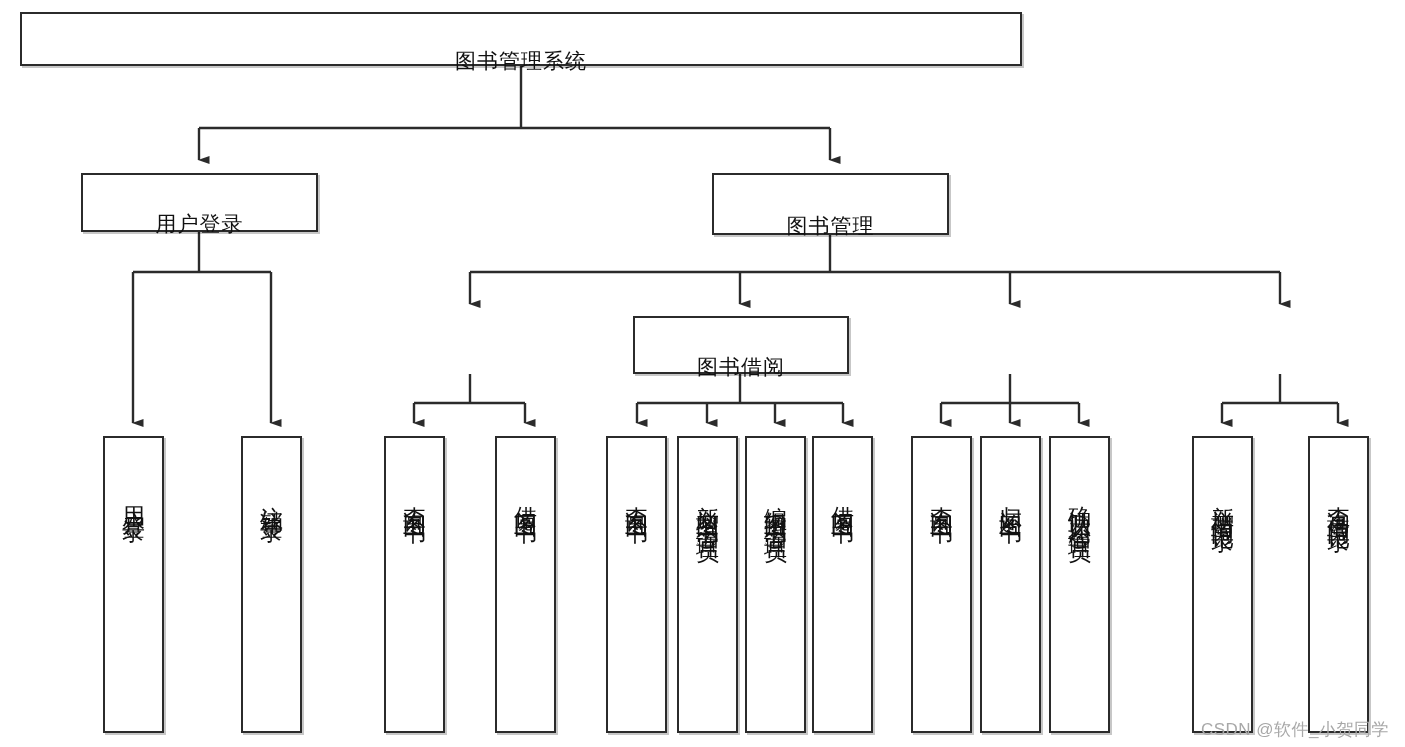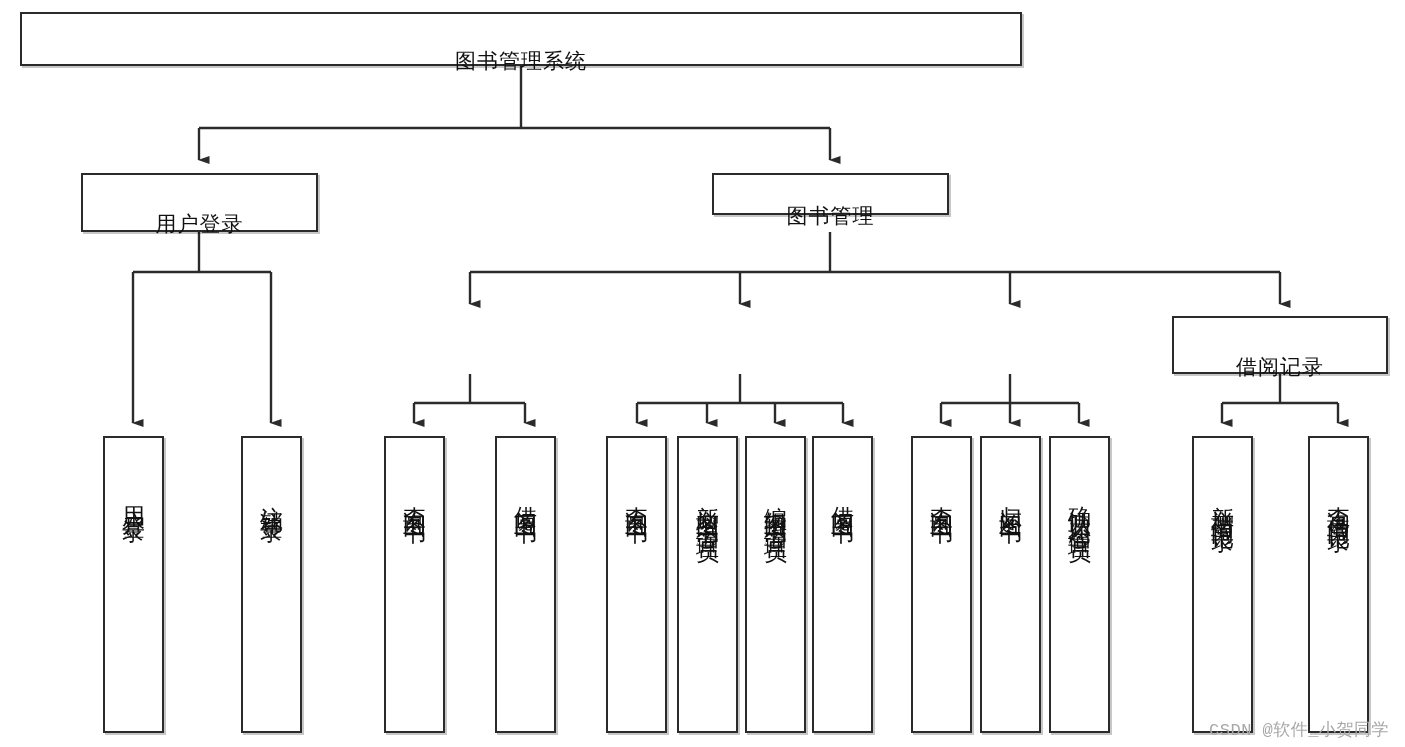--- a/index.html
+++ b/index.html
@@ -60,21 +60,21 @@
   }
   .watermark{
     position:absolute;
     right:16px;
     bottom:6px;
     font-size:17px;
     color:#a8a8a8;
     letter-spacing:0.5px;
     z-index:6;
     white-space:nowrap;
-    font-family:Liberation Mono, monospace;
+    font-family:Liberation Sans, sans-serif;
   }
 </style>
 </head>
 <body>
 
 <div id="canvas">
 
   <svg id="wires" viewBox="0 0 1405 747" xmlns="http://www.w3.org/2000/svg">
     <defs>
       <marker id="arrow" markerWidth="10" markerHeight="12" refX="4.2" refY="10.5" orient="auto" markerUnits="userSpaceOnUse">
@@ -129,26 +129,26 @@
     </g>
   </svg>
 
   <div class="node root" style="left:20px; top:12px; width:1002px; height:54px;">
     <span class="label">图书管理系统</span>
   </div>
 
   <div class="node" style="left:81px; top:173px; width:237px; height:59px;">
     <span class="label">用户登录</span>
   </div>
-  <div class="node" style="left:712px; top:173px; width:237px; height:42px;">
+  <div class="node" style="left:712px; top:173px; width:237px; height:62px;">
     <span class="label">图书管理</span>
   </div>
 
-  <div class="node" style="left:1172px; top:316px; width:216px; height:58px;">
-    <span class="label">借阅记录</span>
+  <div class="node" style="left:633px; top:316px; width:216px; height:58px;">
+    <span class="label">图书借阅</span>
   </div>
 
   <div class="node leaf" style="left:103px; top:436px; width:61px; height:297px;">
     <span class="label">用户登录</span>
   </div>
   <div class="node leaf" style="left:241px; top:436px; width:61px; height:297px;">
     <span class="label">注销登录</span>
   </div>
 
   <div class="node leaf" style="left:384px; top:436px; width:61px; height:297px;">

